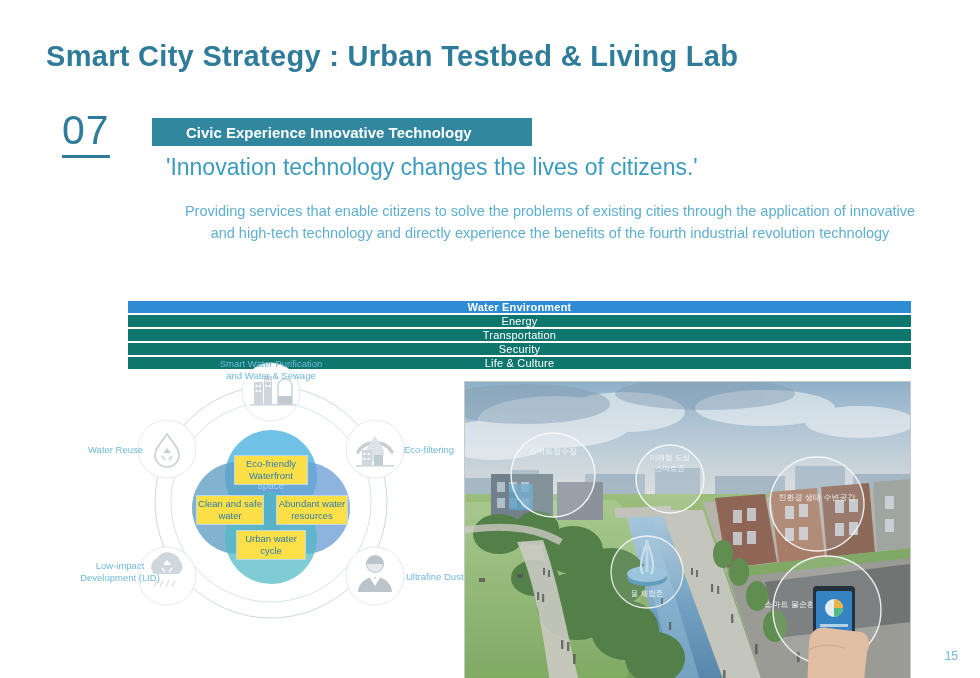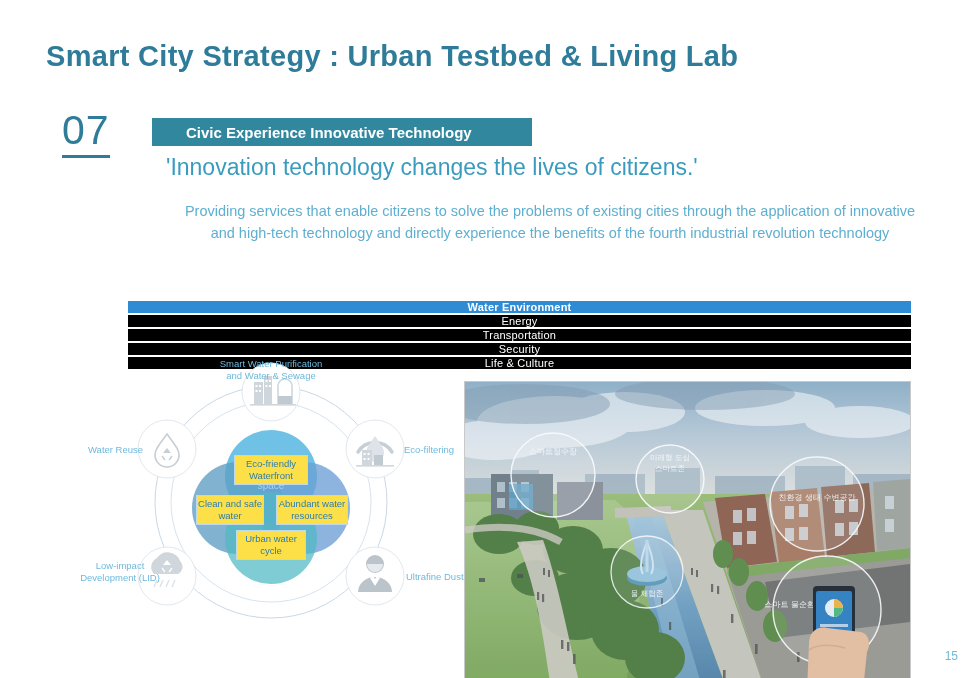--- a/index.html
+++ b/index.html
@@ -85,21 +85,21 @@
     left: 128px;
     top: 301px;
     width: 783px;
     height: 21px;
     display: flex;
     gap: 2px;
     flex-direction: column;
   }
   .tab {
     flex: 1;
-    background: #000000;
+    background: #0f766e;
     color: #ffffff;
     font-size: 11px;
     display: flex;
     align-items: center;
     justify-content: center;
     letter-spacing: 0.2px;
   }
   .tab.active { background: #2E8BD4; font-weight: bold; }
 
   

